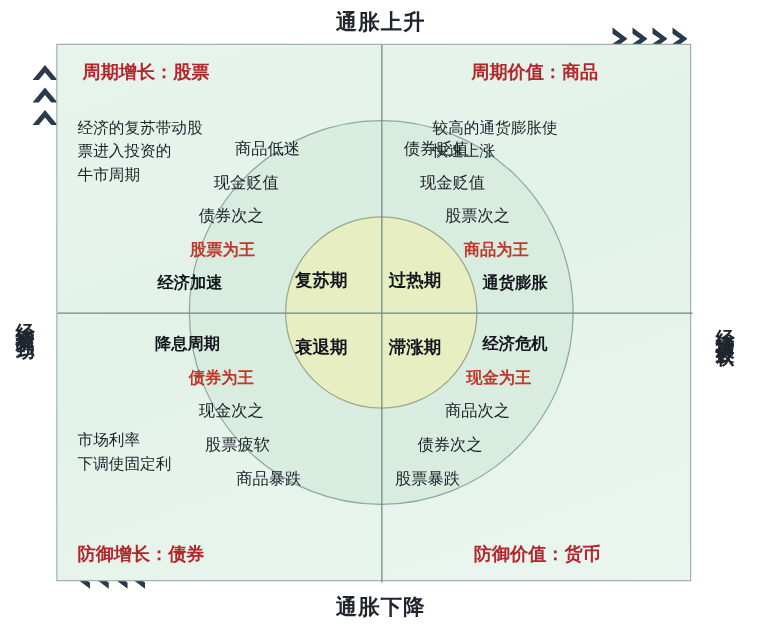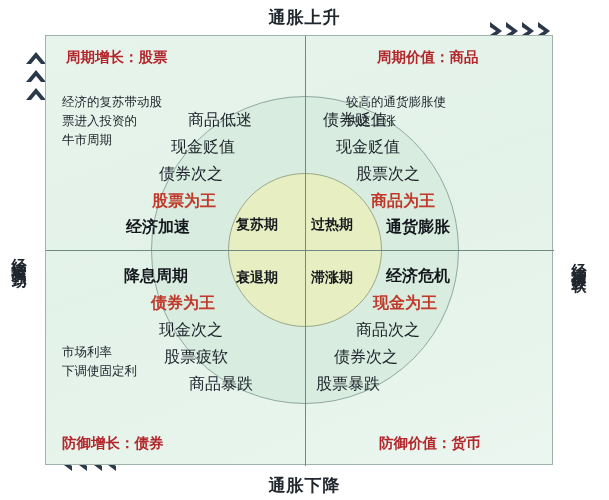--- a/index.html
+++ b/index.html
@@ -60,21 +60,21 @@
   .quad-title{
     position:absolute;font-size:14.5px;font-weight:bold;color:#b3262b;
     white-space:nowrap;letter-spacing:0px;
   }
   .desc{
     position:absolute;font-size:12.5px;color:#1b2229;line-height:19px;
     white-space:nowrap;
   }
   .desc.rt{text-align:left;font-family:Liberation Serif, serif;}
   .ring-line{
-    position:absolute;font-size:16px;color:#1b2229;white-space:nowrap;
+    position:absolute;font-size:13px;color:#1b2229;white-space:nowrap;
     line-height:1;
   }
   .ring-line.king{color:#c0392b;font-weight:bold;}
   .ring-line.bold{font-weight:bold;color:#14181d;}
   .phase{
     position:absolute;font-size:14px;font-weight:bold;color:#14181d;
     white-space:nowrap;
   }
 
   

